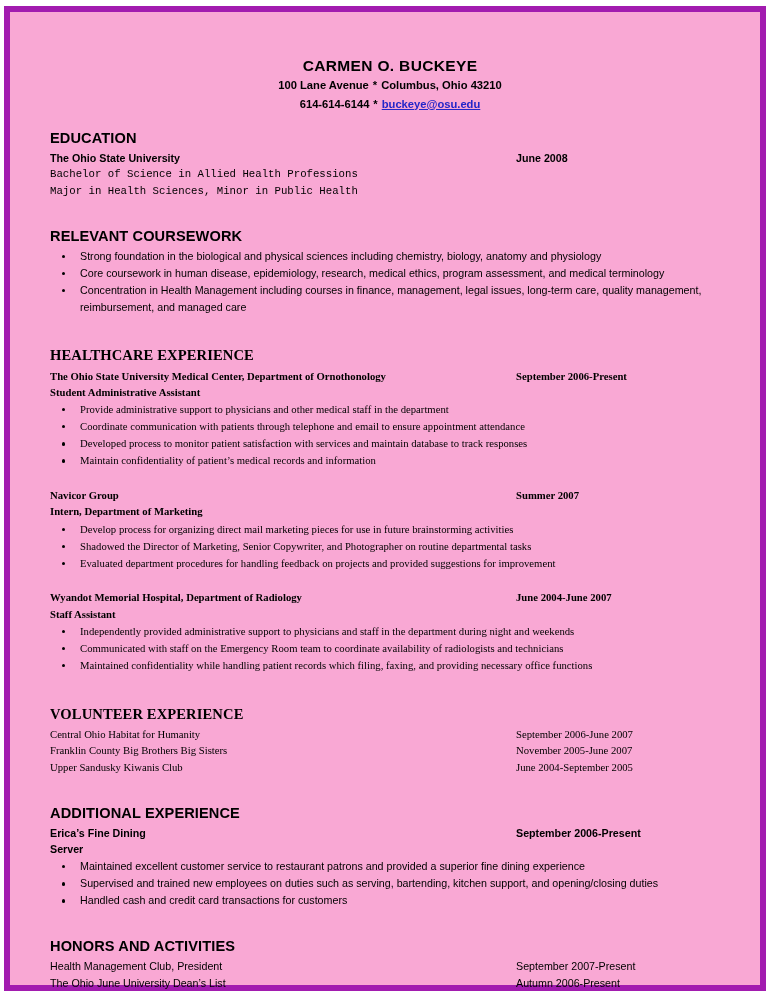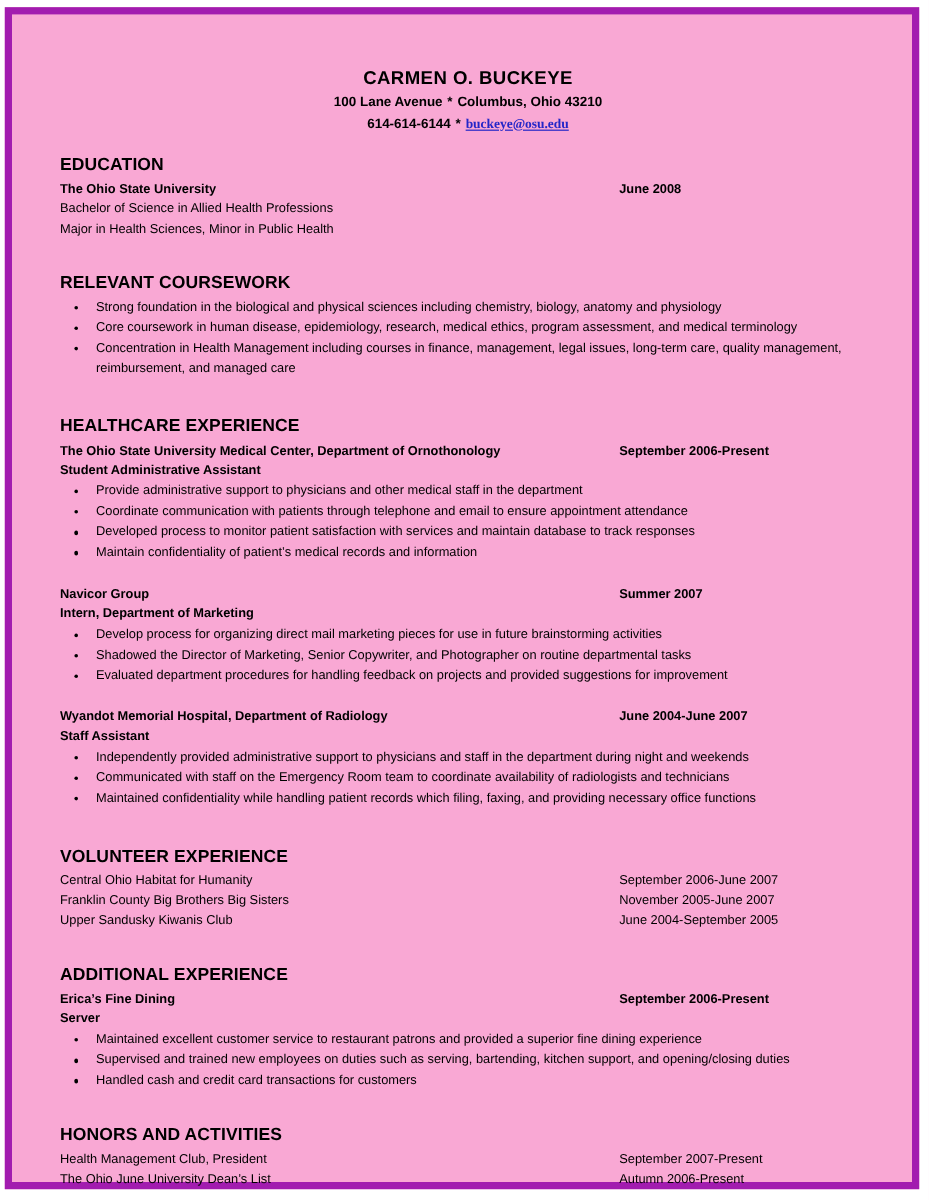--- a/index.html
+++ b/index.html
@@ -45,32 +45,31 @@
     font-size: 11.2px;
     font-weight: bold;
     line-height: 1.45;
     margin-top: 2px;
   }
   .hdr-sep { display: inline-block; padding: 0 4px; }
   .email-link {
     color: #2326c8;
     text-decoration: underline;
     font-weight: bold;
-    font-family: Liberation Serif, serif;
   }
 
   
   .content {
     padding-left: 40px;
     padding-right: 30px;
     margin-top: 17px;
   }
 
   .section { position: relative; }
-  .section.gap-lg { margin-top: 31px; }
+  .section.gap-lg { margin-top: 31px; font-family: Liberation Serif, serif; }
   .section.gap-md { margin-top: 28px; }
 
   .sec-head {
     font-size: 14.6px;
     font-weight: bold;
     letter-spacing: 0.1px;
     line-height: 1.25;
     margin-bottom: 3px;
   }
 
@@ -85,20 +84,21 @@
   .row .date {
     position: absolute;
     left: 466px;
     top: 0;
     white-space: nowrap;
   }
   .row.b .left, .row.b .date { font-weight: bold; }
   .plain {
     font-size: 10.7px;
     line-height: 1.52;
+    font-family: Liberation Mono, monospace;
   }
 
   
   ul.bullets {
     list-style: none;
     margin: 1px 0 0 0;
     padding: 0;
   }
   ul.bullets li {
     position: relative;

